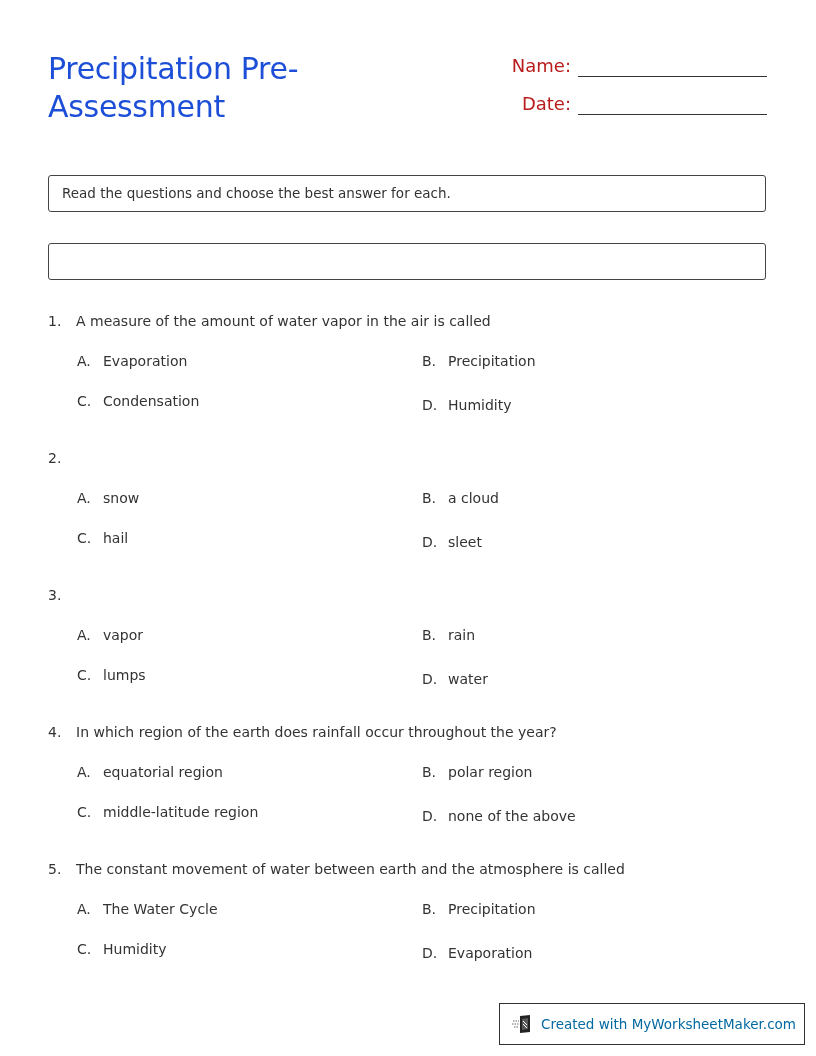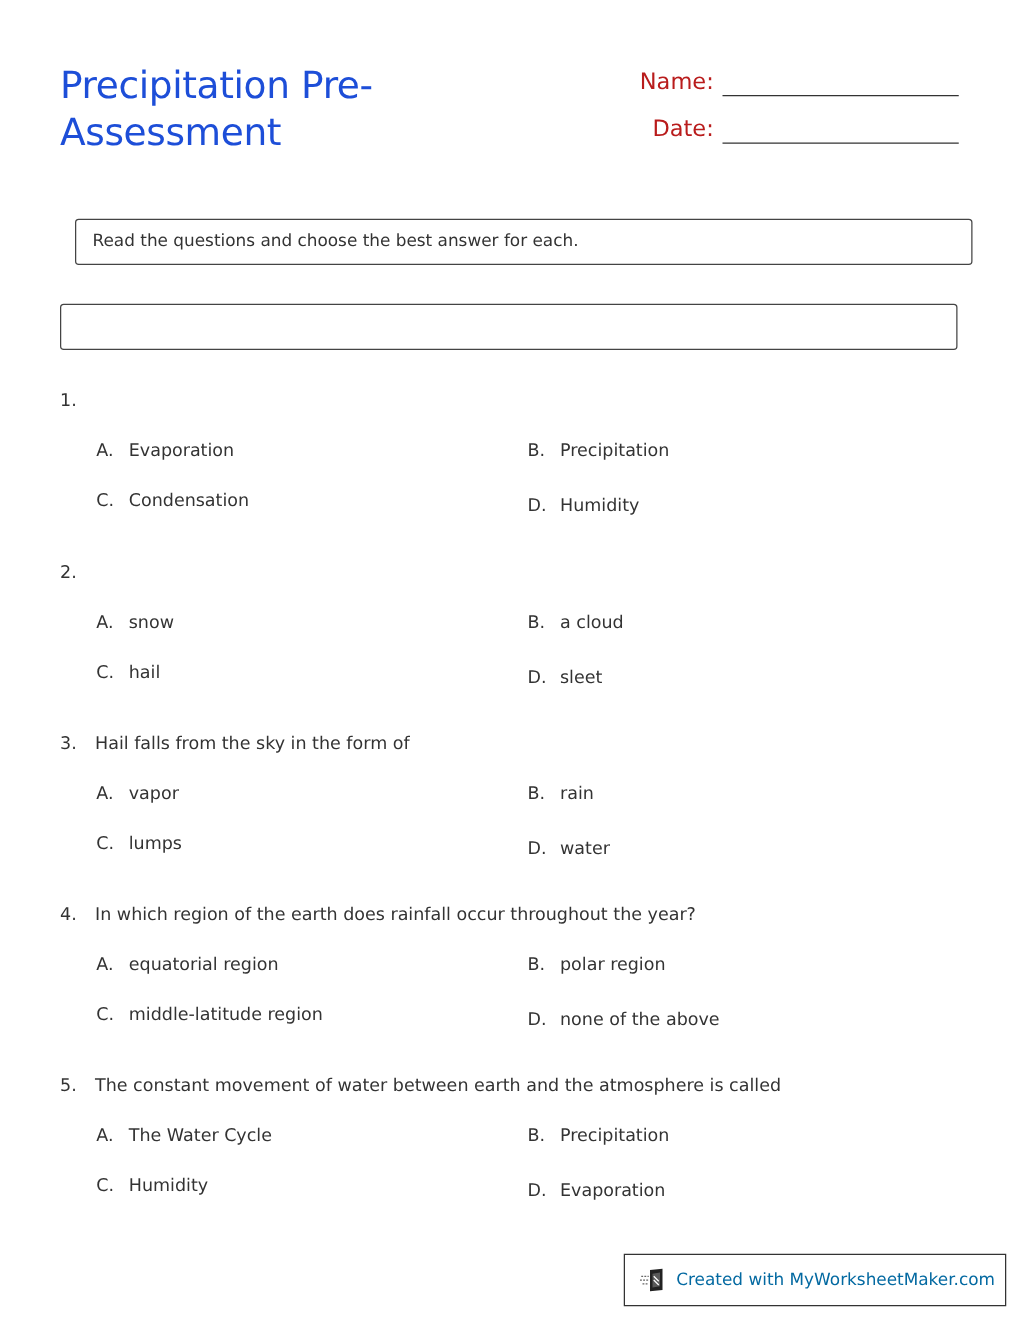--- a/index.html
+++ b/index.html
@@ -52,21 +52,20 @@
       top: 175px;
       width: 718px;
       height: 37px;
       border: 1.5px solid #444444;
       border-radius: 3px;
       box-sizing: border-box;
       font-size: 13.5px;
       line-height: 35px;
       padding-left: 13px;
       color: #333333;
-      margin-left: 12px;
     }
     .empty-box {
       position: absolute;
       left: 48px;
       top: 243px;
       width: 718px;
       height: 37px;
       border: 1.5px solid #444444;
       border-radius: 3px;
       box-sizing: border-box;
@@ -132,20 +131,21 @@
   <span class="field-label">Date:</span>
   <span class="field-line"></span>
 </div>
 
 <div class="instr-box">Read the questions and choose the best answer for each.</div>
 <div class="empty-box"></div>
 
 <div class="question" style="top:312px;">
   <div class="q-line">
     <span class="q-num">1.</span>
+    <span>A measure of the amount of water vapor in the air is called</span>
   </div>
   <div class="opt a">
       <span class="opt-letter">A.</span>
       <span>Evaporation</span>
     </div>
   <div class="opt b">
       <span class="opt-letter">B.</span>
       <span>Precipitation</span>
     </div>
   <div class="opt c">
@@ -176,21 +176,20 @@
     </div>
   <div class="opt d">
       <span class="opt-letter">D.</span>
       <span>sleet</span>
     </div>
 </div>
 
 <div class="question" style="top:586px;">
   <div class="q-line">
     <span class="q-num">3.</span>
-    <span>Hail falls from the sky in the form of</span>
   </div>
   <div class="opt a">
       <span class="opt-letter">A.</span>
       <span>vapor</span>
     </div>
   <div class="opt b">
       <span class="opt-letter">B.</span>
       <span>rain</span>
     </div>
   <div class="opt c">

